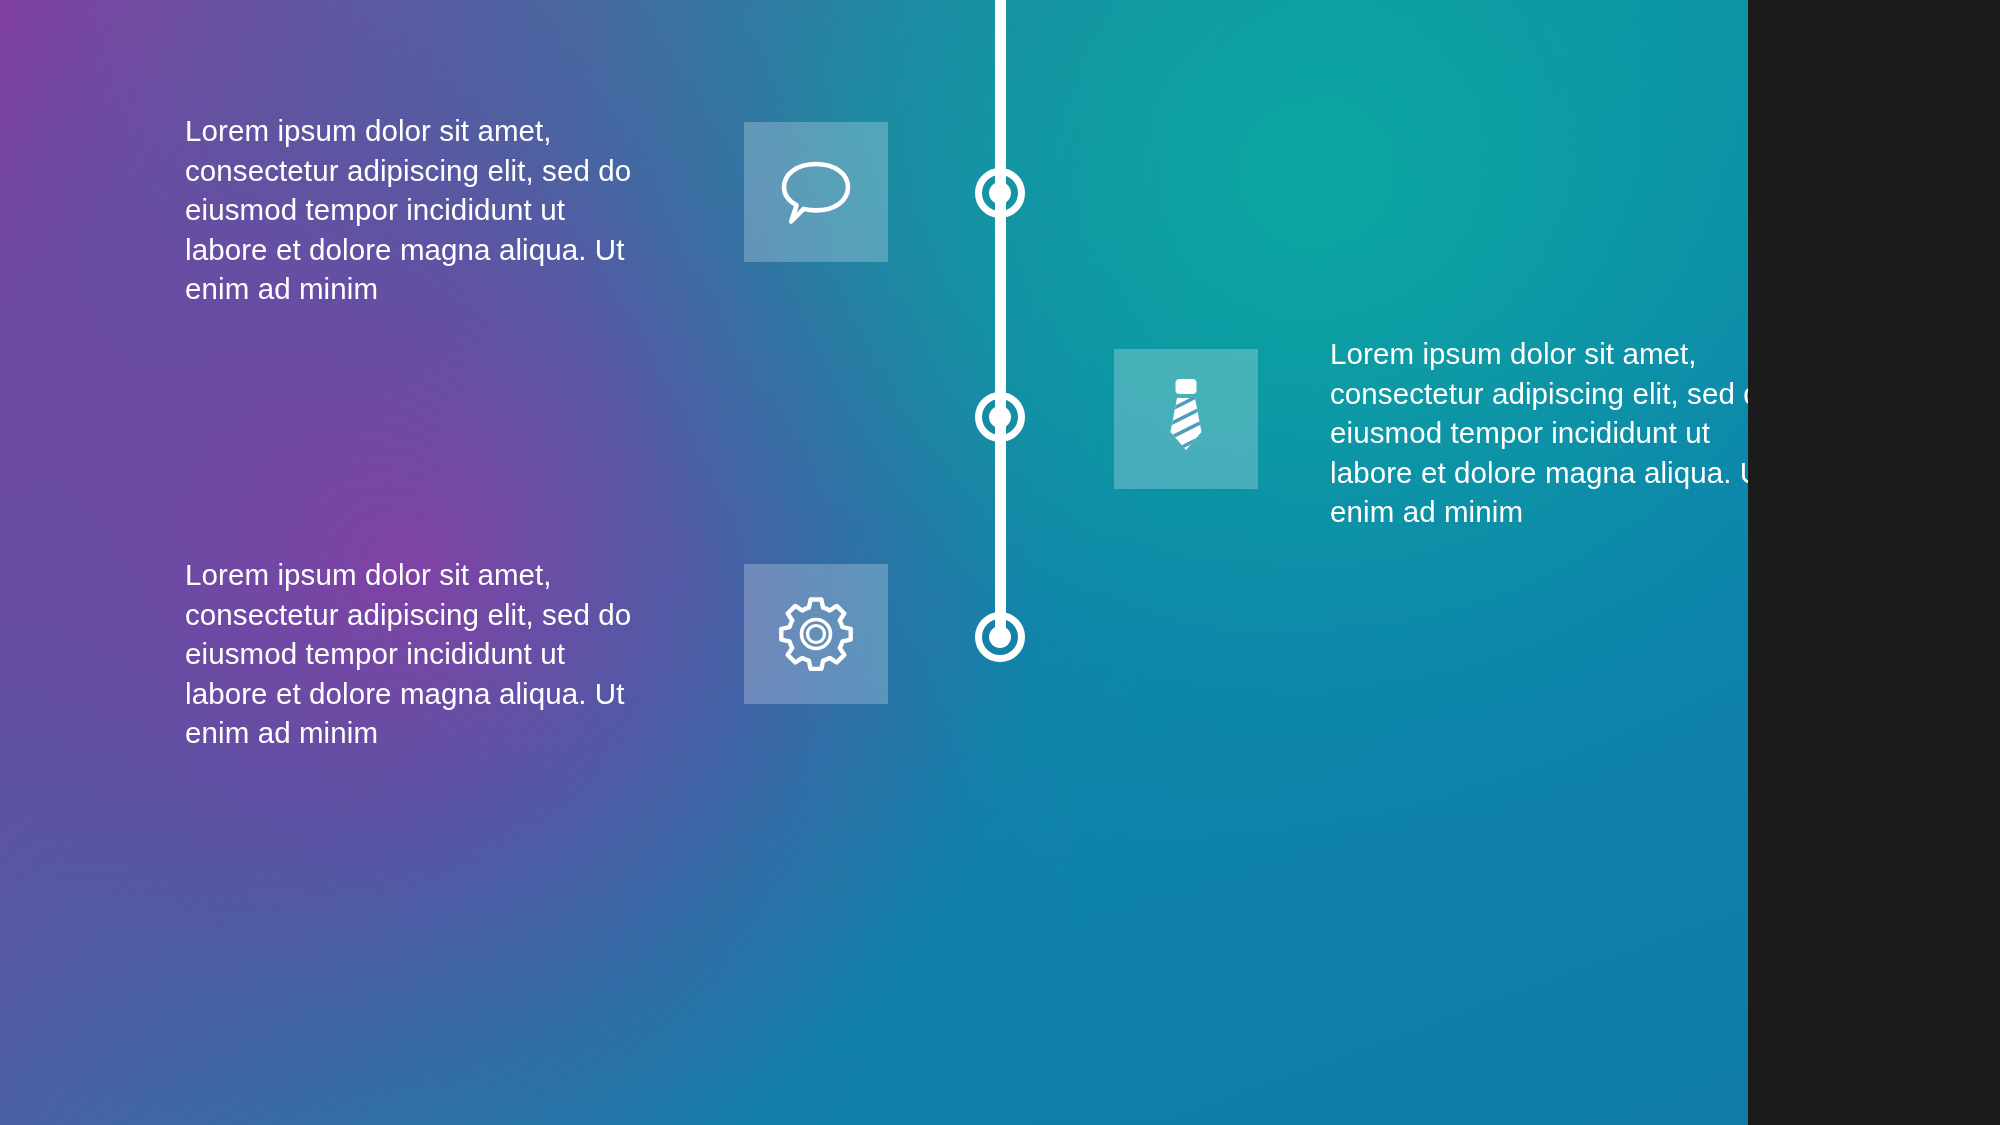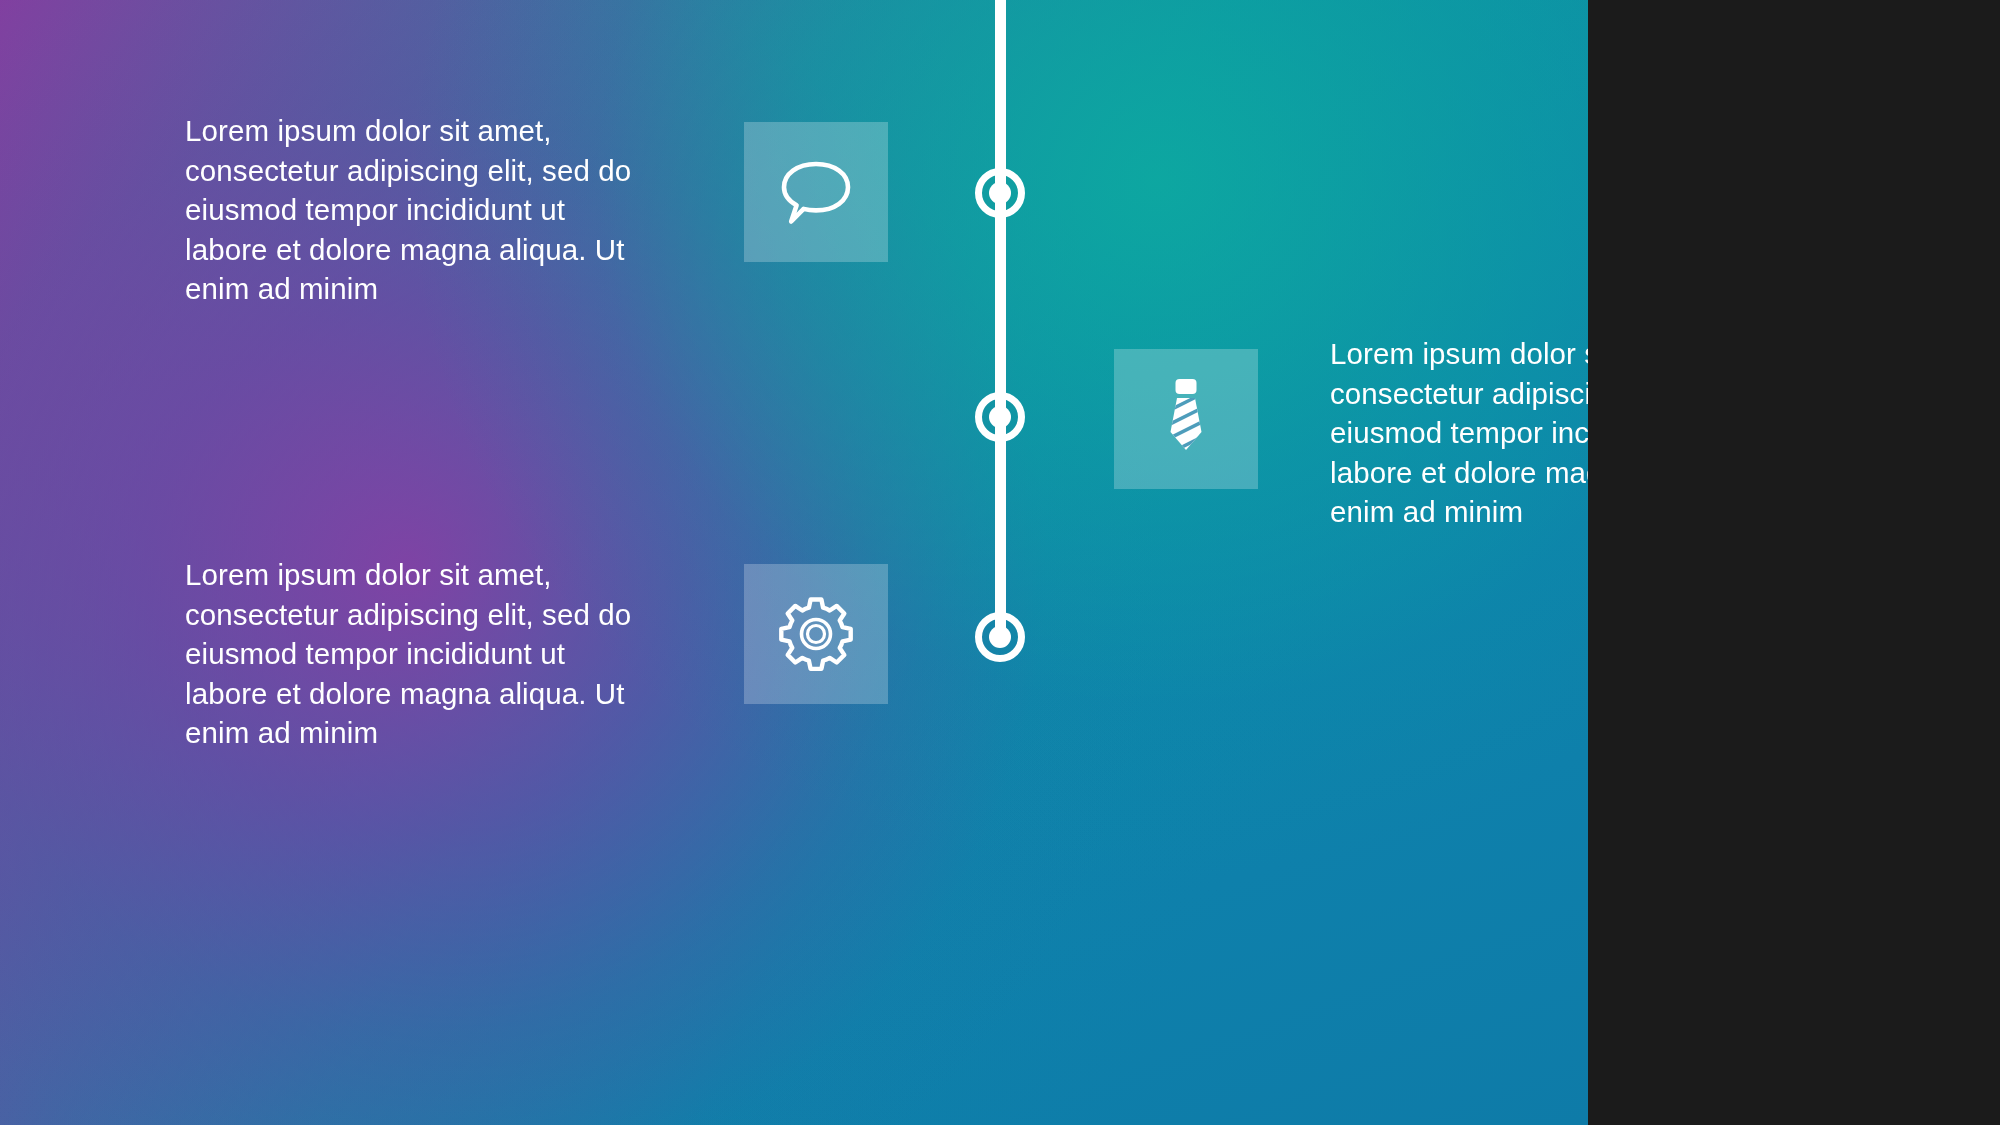--- a/index.html
+++ b/index.html
@@ -3,21 +3,21 @@
 <meta charset="utf-8">
 <title>Timeline Infographic</title>
 <style>
   html, body {
     margin: 0;
     padding: 0;
     background: #1b1b1b;
   }
   #slide {
     position: relative;
-    width: 1588px;
+    width: 1748px;
     height: 1125px;
     overflow: hidden;
     font-family: "Liberation Sans", sans-serif;
     background:
       linear-gradient(115deg,
         rgba(140,55,160,0.92) 0%,
         rgba(104,79,160,0.72) 22%,
         rgba(74,100,160,0.40) 40%,
         rgba(20,125,165,0.12) 58%,
         rgba(10,150,160,0.00) 78%),

